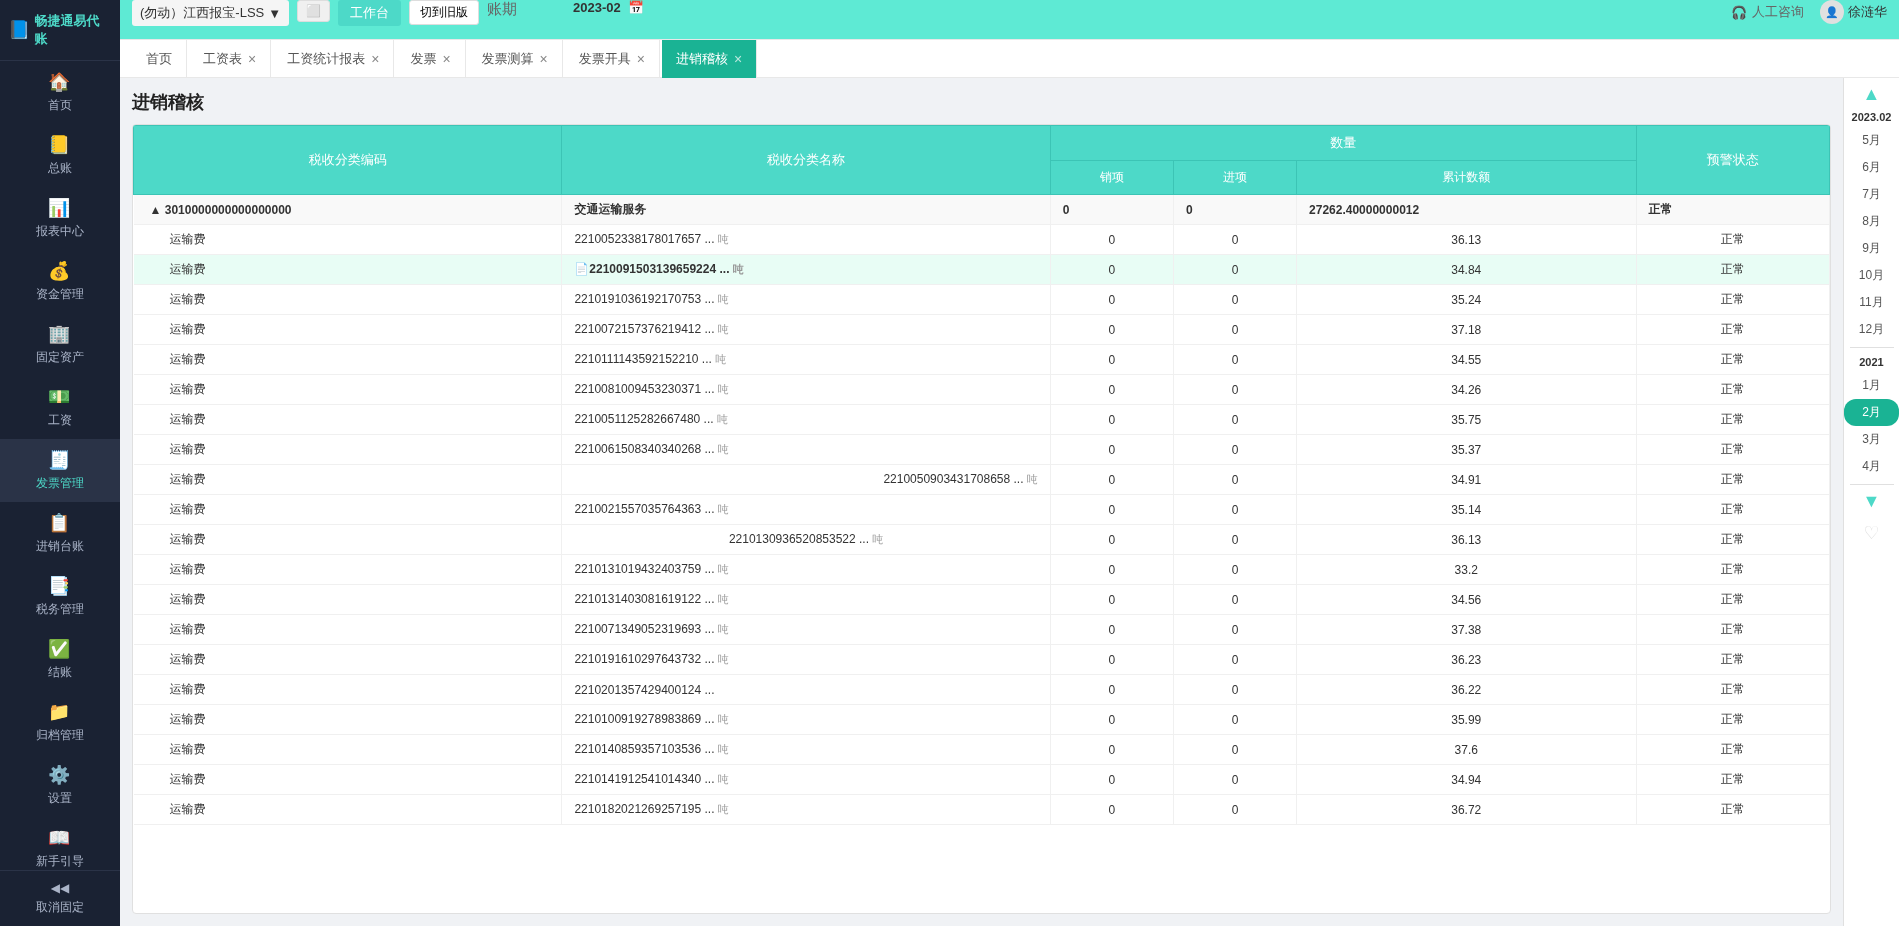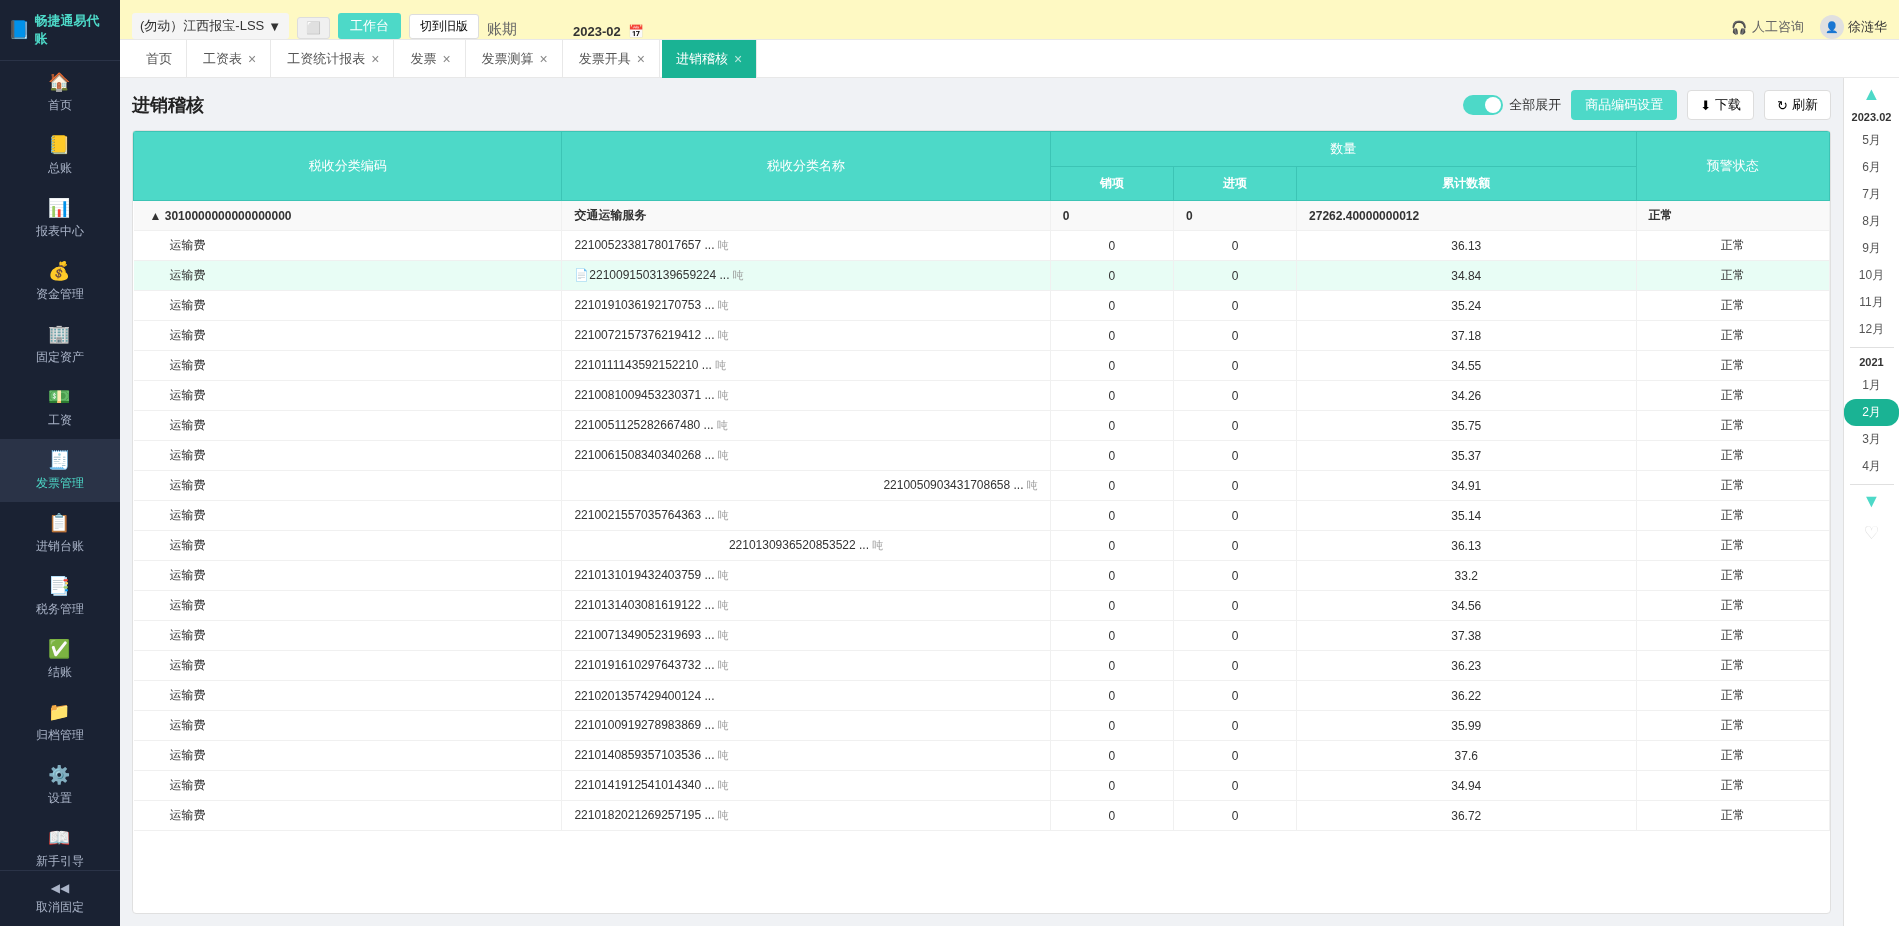--- a/index.html
+++ b/index.html
@@ -12,21 +12,21 @@
     .sidebar-nav { flex: 1; overflow-y: auto; }
     .sidebar-item { display: flex; flex-direction: column; align-items: center; padding: 10px 4px; cursor: pointer; color: #aab4c8; font-size: 12px; gap: 4px; }
     .sidebar-item.active { color: #4dd9c8; background: #2a3347; }
     .sidebar-item-icon { font-size: 18px; }
     .sidebar-bottom { padding: 10px 4px; border-top: 1px solid #2a3347; display: flex; flex-direction: column; align-items: center; font-size: 12px; color: #aab4c8; cursor: pointer; gap: 4px; }
 
     
     .main { flex: 1; display: flex; flex-direction: column; height: 100%; overflow: hidden; }
 
     
-    .topbar { background: #fef9c3; height: 40px; display: flex; align-items: flex-end; padding: 0 12px; gap: 8px; border-bottom: 1px solid #e8e8e8; flex-shrink: 0; }
+    .topbar { background: #5eead4; height: 40px; display: flex; align-items: flex-start; padding: 0 12px; gap: 8px; border-bottom: 1px solid #e8e8e8; flex-shrink: 0; }
     .topbar-company { display: flex; align-items: center; gap: 4px; font-size: 13px; color: #333; background: #f5f5f5; padding: 4px 8px; border-radius: 3px; cursor: pointer; }
     .topbar-copy-btn { background: #f0f0f0; border: 1px solid #ddd; padding: 3px 8px; border-radius: 3px; cursor: pointer; font-size: 12px; }
     .topbar-workspace-btn { background: #4dd9c8; color: #fff; border: none; padding: 4px 12px; border-radius: 3px; cursor: pointer; font-size: 13px; }
     .topbar-switch-btn { background: #fff; border: 1px solid #ddd; padding: 3px 10px; border-radius: 3px; cursor: pointer; font-size: 12px; }
     .topbar-right { margin-left: auto; display: flex; align-items: center; gap: 16px; }
     .topbar-service { display: flex; align-items: center; gap: 4px; color: #666; font-size: 13px; cursor: pointer; }
     .topbar-user { display: flex; align-items: center; gap: 4px; color: #333; font-size: 13px; cursor: pointer; }
     .topbar-user-avatar { width: 24px; height: 24px; background: #e0e0e0; border-radius: 50%; display: flex; align-items: center; justify-content: center; font-size: 11px; color: #666; }
 
     
@@ -47,21 +47,21 @@
     .toggle { width: 40px; height: 20px; background: #4dd9c8; border-radius: 10px; position: relative; cursor: pointer; }
     .toggle-knob { width: 16px; height: 16px; background: #fff; border-radius: 50%; position: absolute; right: 2px; top: 2px; }
     .btn-goods { background: #4dd9c8; color: #fff; border: none; padding: 6px 14px; border-radius: 4px; cursor: pointer; font-size: 13px; }
     .btn-download { background: #fff; border: 1px solid #ddd; padding: 5px 12px; border-radius: 4px; cursor: pointer; font-size: 13px; display: flex; align-items: center; gap: 4px; }
     .btn-refresh { background: #fff; border: 1px solid #ddd; padding: 5px 12px; border-radius: 4px; cursor: pointer; font-size: 13px; display: flex; align-items: center; gap: 4px; }
 
     
     .table-wrapper { flex: 1; overflow: auto; border: 1px solid #e0e0e0; border-radius: 4px; background: #fff; }
     table { width: 100%; border-collapse: collapse; }
     thead tr th { background: #4dd9c8; color: #fff; font-size: 13px; font-weight: 500; padding: 8px 12px; text-align: center; border: 1px solid #3cc4b5; white-space: nowrap; }
-    thead tr.sub-header th { background: #4dd9c8; font-weight: bold; font-size: 12px; }
+    thead tr.sub-header th { background: #4dd9c8; font-weight: normal; font-size: 12px; }
     tbody tr td { padding: 6px 12px; font-size: 12px; color: #333; border-bottom: 1px solid #f0f0f0; border-right: 1px solid #f0f0f0; text-align: center; white-space: nowrap; }
     tbody tr.highlight { background: #e8fdf5; }
     tbody tr.parent-row td { font-weight: bold; background: #f9f9f9; text-align: left; }
     .category-code { text-align: left !important; padding-left: 16px; }
     .category-name-cell { text-align: left !important; }
     .child-name { text-align: left !important; padding-left: 36px; }
     .file-icon { color: #888; font-size: 12px; }
     .tag-wc { font-size: 11px; color: #999; }
 
     
@@ -194,37 +194,20 @@
       <span>进销稽核</span>
       <span class="tab-close">×</span>
     </div>
   </div>
 
   <div class="content">
     <div class="content-main">
 
       <div class="page-header">
         <h2 class="page-title">进销稽核</h2>
-        <div class="page-actions">
-          <div class="toggle-row">
-            <div class="toggle">
-              <div class="toggle-knob"></div>
-            </div>
-            <span>全部展开</span>
-          </div>
-          <button class="btn-goods">商品编码设置</button>
-          <button class="btn-download">
-            <span>⬇</span>
-            <span>下载</span>
-          </button>
-          <button class="btn-refresh">
-            <span>↻</span>
-            <span>刷新</span>
-          </button>
-        </div>
       </div>
 
       <div class="table-wrapper">
         <table>
           <thead>
             <tr>
               <th rowspan="2">税收分类编码</th>
               <th rowspan="2">税收分类名称</th>
               <th colspan="3">数量</th>
               <th rowspan="2">预警状态</th>
@@ -247,21 +230,21 @@
               <tr>
         <td class="child-name">运输费</td>
         <td style="text-align:left;">2210052338178017657 ... <span class="tag-wc">吨</span></td>
         <td>0</td>
         <td>0</td>
         <td>36.13</td>
         <td>正常</td>
       </tr>
               <tr class="highlight">
         <td class="child-name">运输费</td>
-        <td style="text-align:left;"><span class="file-icon">📄</span>2210091503139659224 ... <span class="tag-wc">吨</span></td>
+        <td style="text-align:left;font-weight:bold;"><span class="file-icon">📄</span>2210091503139659224 ... <span class="tag-wc">吨</span></td>
         <td>0</td>
         <td>0</td>
         <td>34.84</td>
         <td>正常</td>
       </tr>
               <tr>
         <td class="child-name">运输费</td>
         <td style="text-align:left;">2210191036192170753 ... <span class="tag-wc">吨</span></td>
         <td>0</td>
         <td>0</td>

